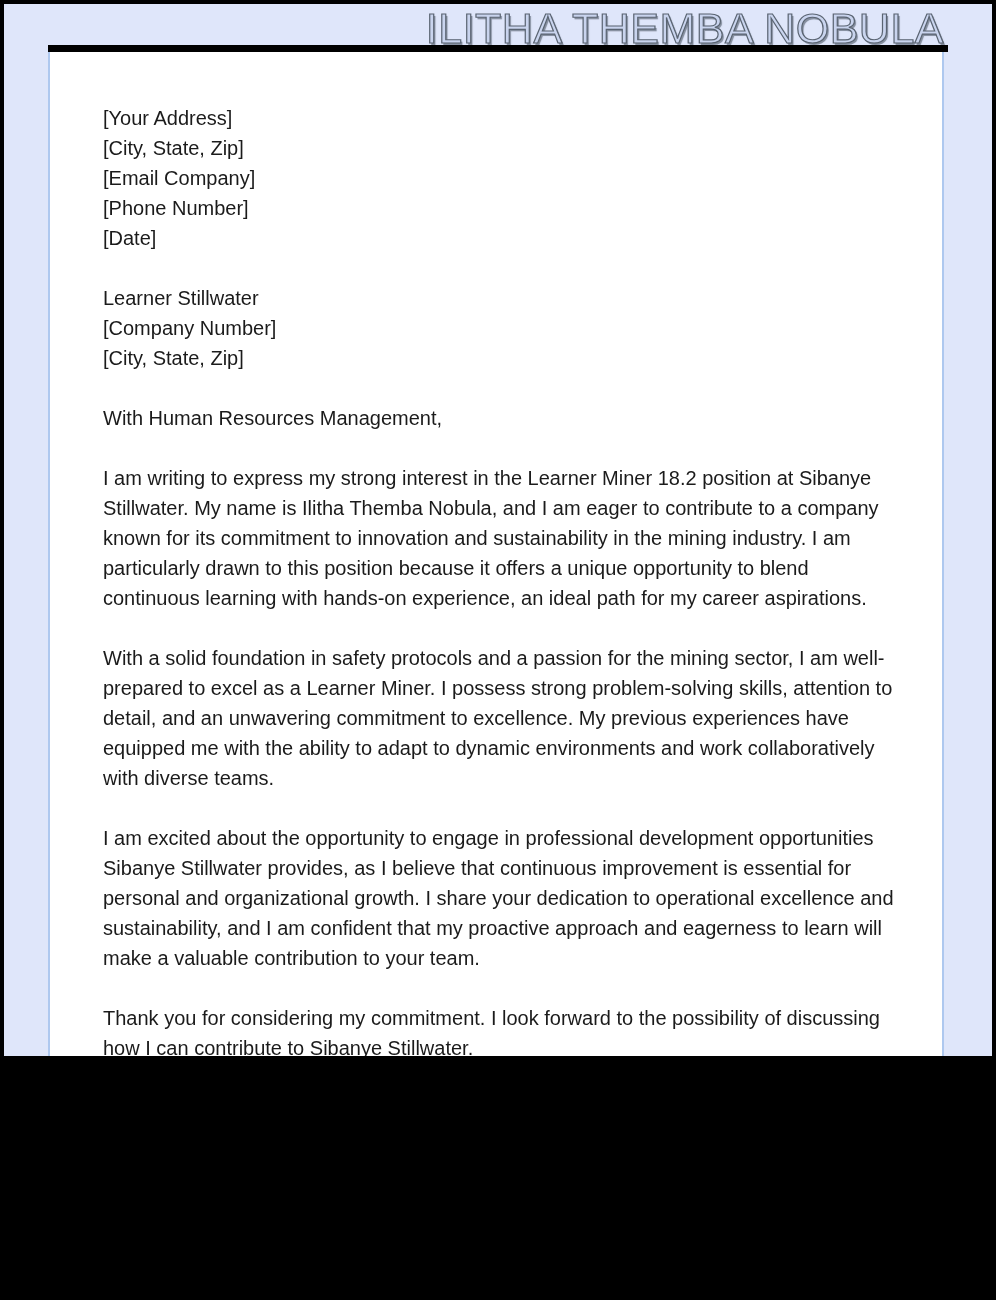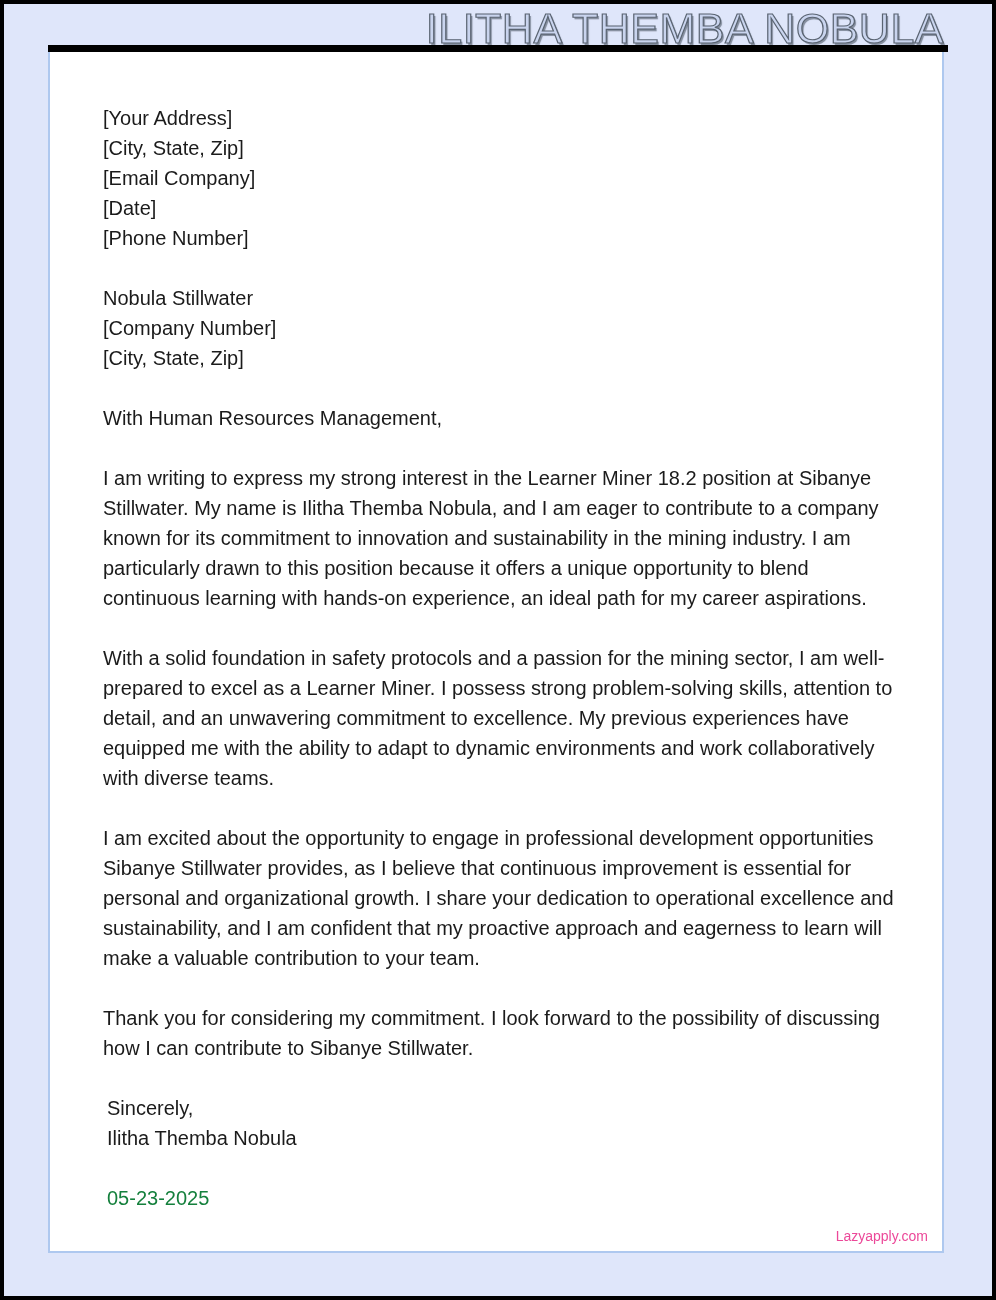--- a/index.html
+++ b/index.html
@@ -13,21 +13,21 @@
     font-family: "Liberation Sans", "DejaVu Sans", sans-serif;
     overflow: hidden;
   }
 
   
   .page {
     position: absolute;
     left: 4px;
     top: 4px;
     width: 988px;
-    height: 1292px;
+    height: 1052px;
     background: #dfe6fa;
     overflow: hidden;
   }
 
   
   .header {
     position: absolute;
     left: 0;
     top: 0;
     width: 988px;
@@ -130,26 +130,26 @@
   </div>
 
   <div class="letter-card">
 
     <div class="letter-body">
 
       <div class="block">
         <span class="line">[Your Address]</span>
         <span class="line">[City, State, Zip]</span>
         <span class="line">[Email Company]</span>
+        <span class="line">[Phone Number]</span>
         <span class="line">[Date]</span>
-        <span class="line">[Phone Number]</span>
       </div>
 
       <div class="block">
-        <span class="line">Nobula Stillwater</span>
+        <span class="line">Learner Stillwater</span>
         <span class="line">[Company Number]</span>
         <span class="line">[City, State, Zip]</span>
       </div>
 
       <p class="salutation">With Human Resources Management,</p>
 
       <p class="para">I am writing to express my strong interest in the Learner Miner 18.2 position at Sibanye Stillwater. My name is Ilitha Themba Nobula, and I am eager to contribute to a company known for its commitment to innovation and sustainability in the mining industry. I am particularly drawn to this position because it offers a unique opportunity to blend continuous learning with hands-on experience, an ideal path for my career aspirations.</p>
       <p class="para">With a solid foundation in safety protocols and a passion for the mining sector, I am well-prepared to excel as a Learner Miner. I possess strong problem-solving skills, attention to detail, and an unwavering commitment to excellence. My previous experiences have equipped me with the ability to adapt to dynamic environments and work collaboratively with diverse teams.</p>
       <p class="para">I am excited about the opportunity to engage in professional development opportunities Sibanye Stillwater provides, as I believe that continuous improvement is essential for personal and organizational growth. I share your dedication to operational excellence and sustainability, and I am confident that my proactive approach and eagerness to learn will make a valuable contribution to your team.</p>
       <p class="para">Thank you for considering my commitment. I look forward to the possibility of discussing how I can contribute to Sibanye Stillwater.</p>

